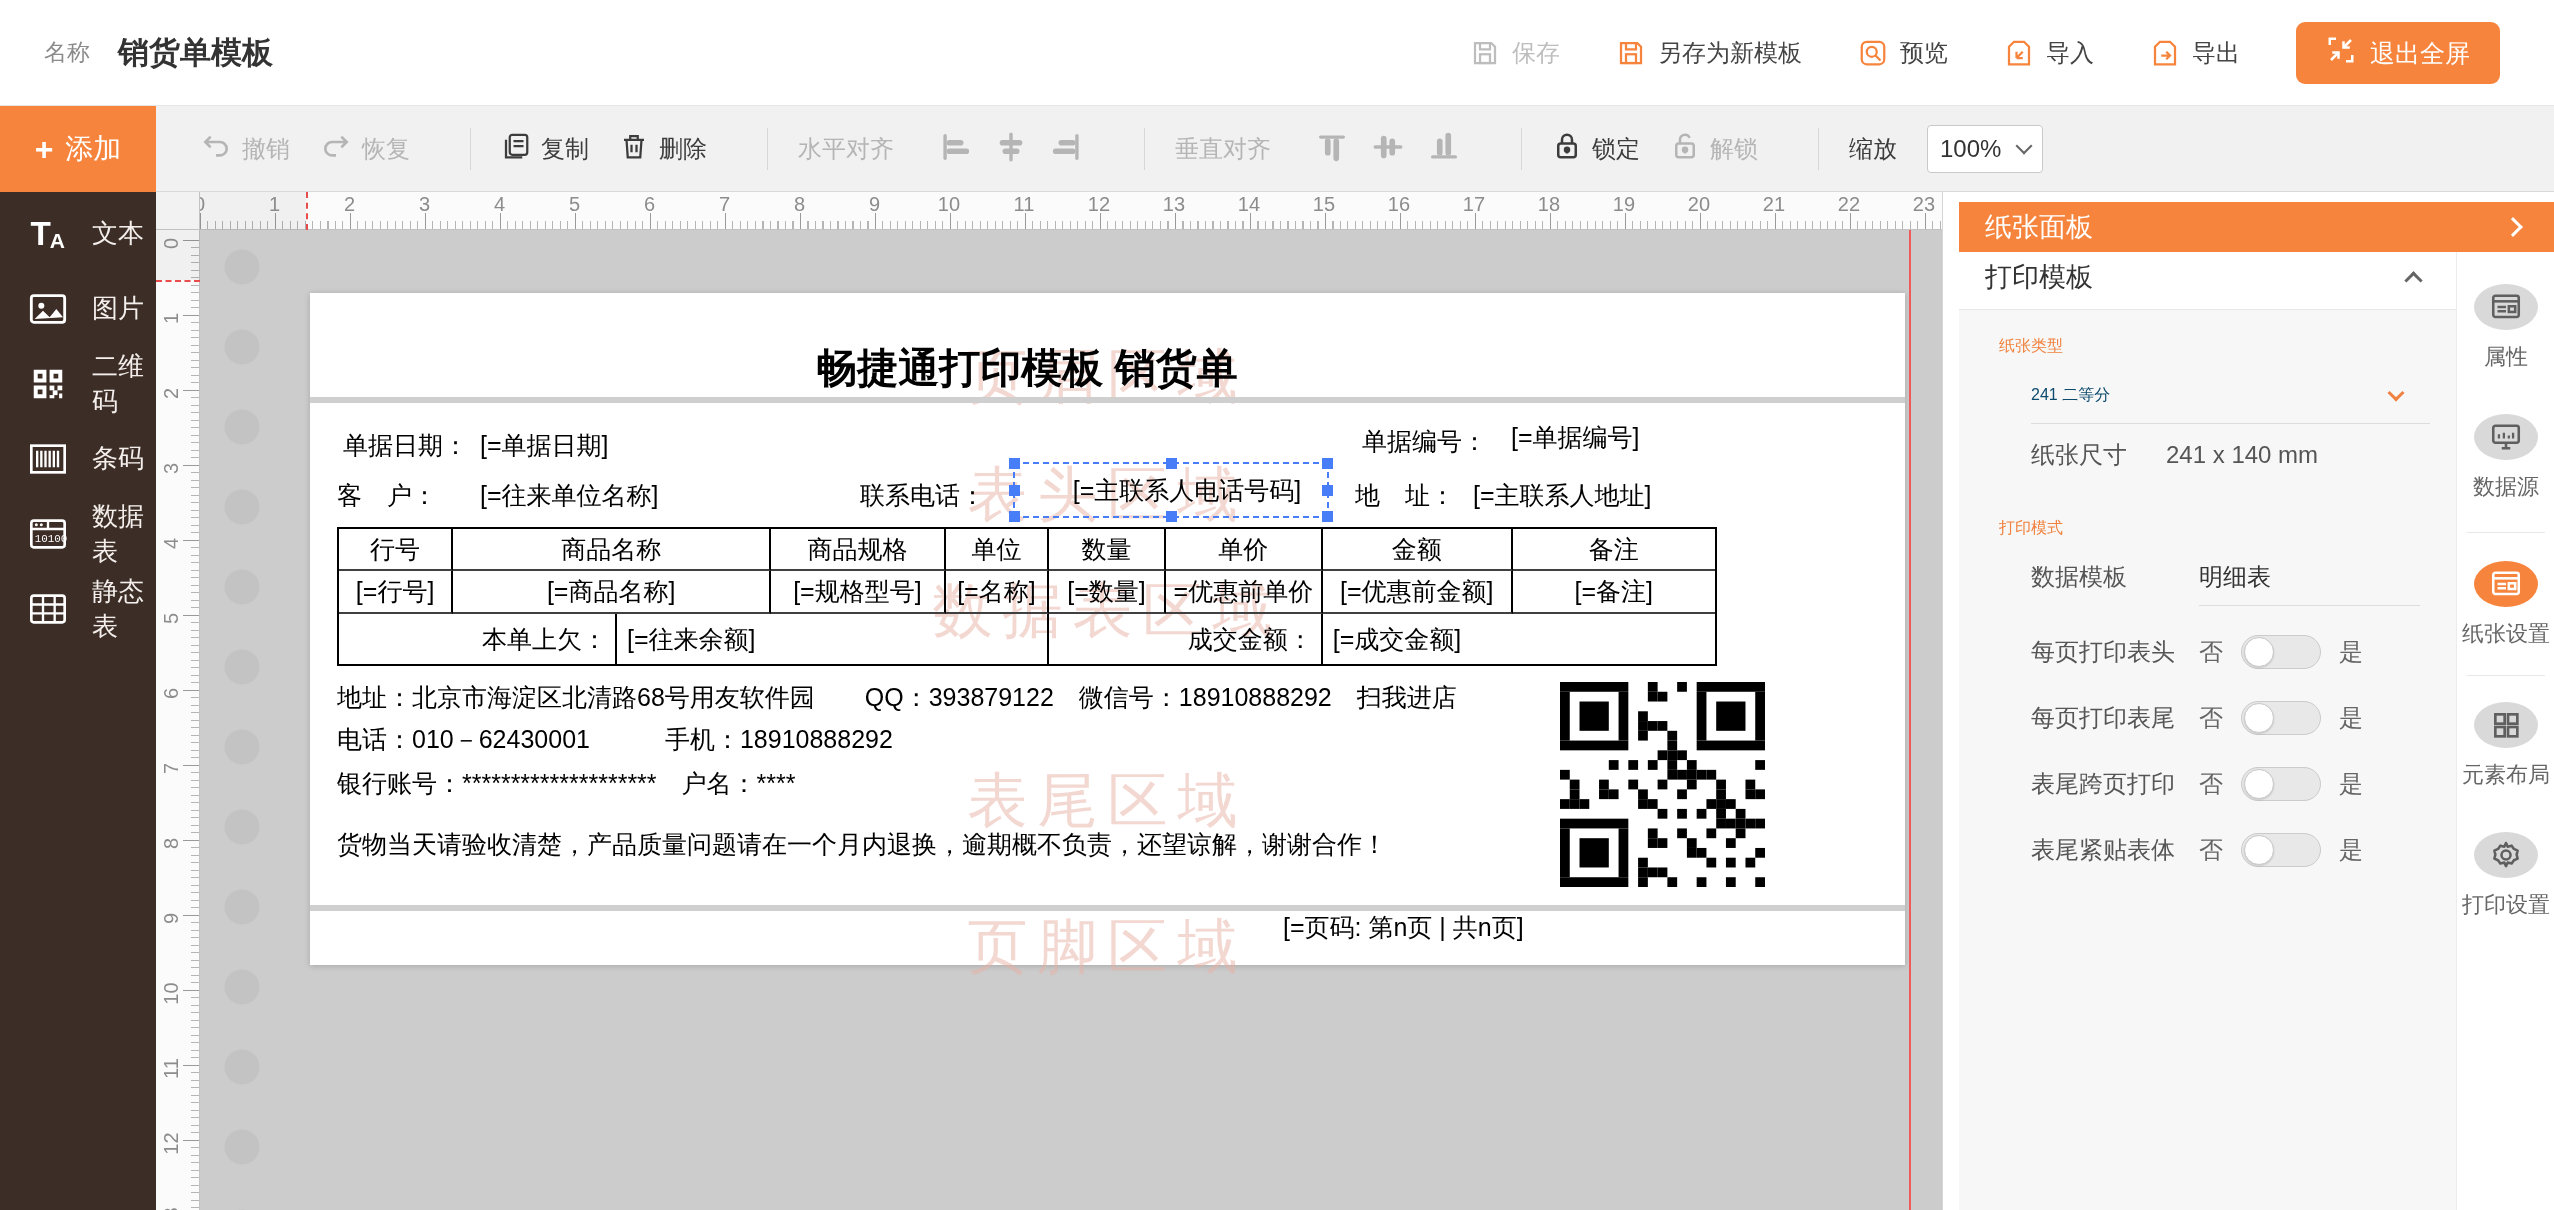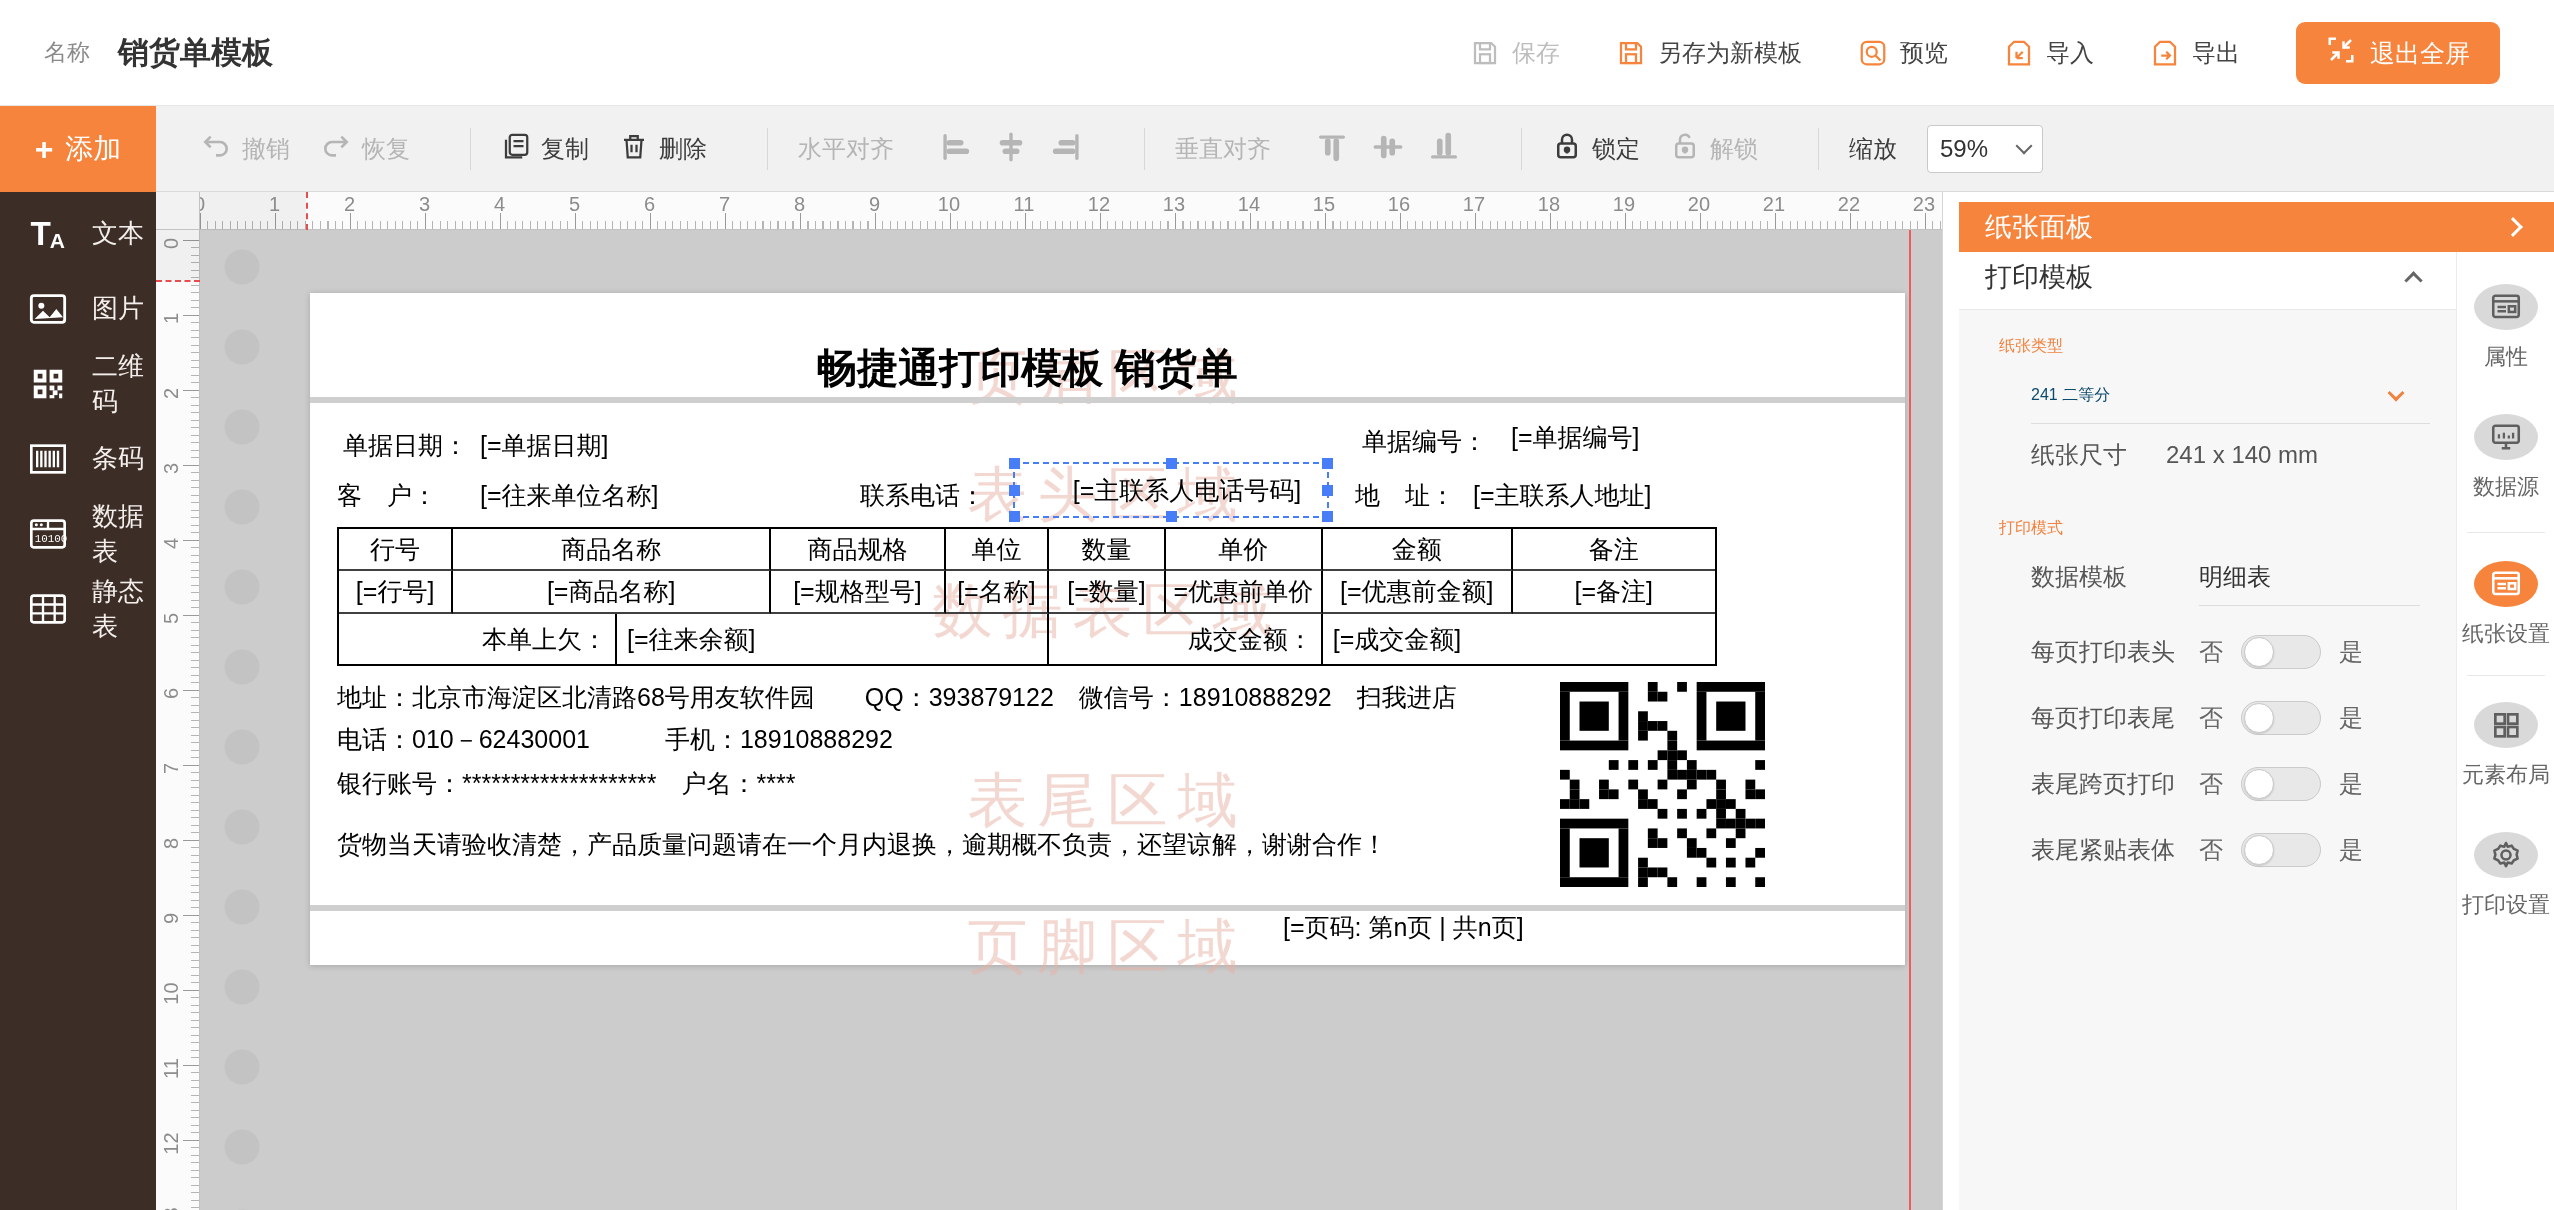--- a/index.html
+++ b/index.html
@@ -274,21 +274,21 @@
               <circle cx="12" cy="15" r="1.6" fill="#b5b5b5"></circle>
               <path d="M12 16v2"></path>
             </svg></span>
         <span>解锁</span>
       </div>
       <div class="tool-sep"></div>
       <div class="tool-item">
         <span>缩放</span>
       </div>
       <div class="zoom-select">
-        <span>59%</span>
+        <span>100%</span>
         <span class="zoom-caret"></span>
       </div>
     </div>
   </div>
 
   <div class="sidebar">
     <div class="side-item">
       <span class="side-icon">
           <svg width="42" height="42" viewBox="0 0 24 24" fill="#fff">
             <text x="2" y="18" font-size="19" font-weight="bold" font-family="Liberation Sans,sans-serif" fill="#fff">T</text>

